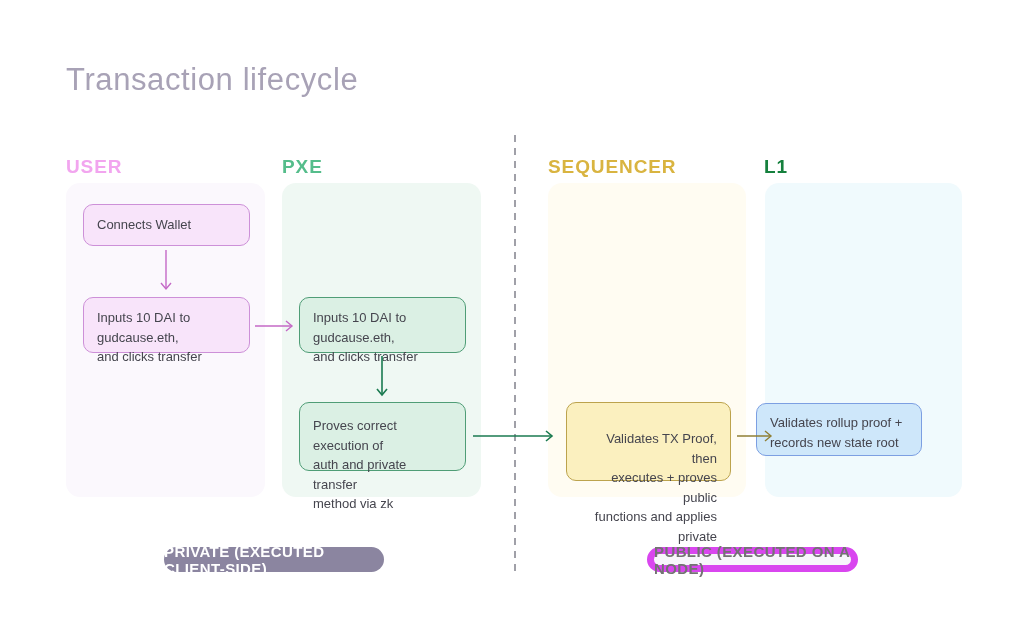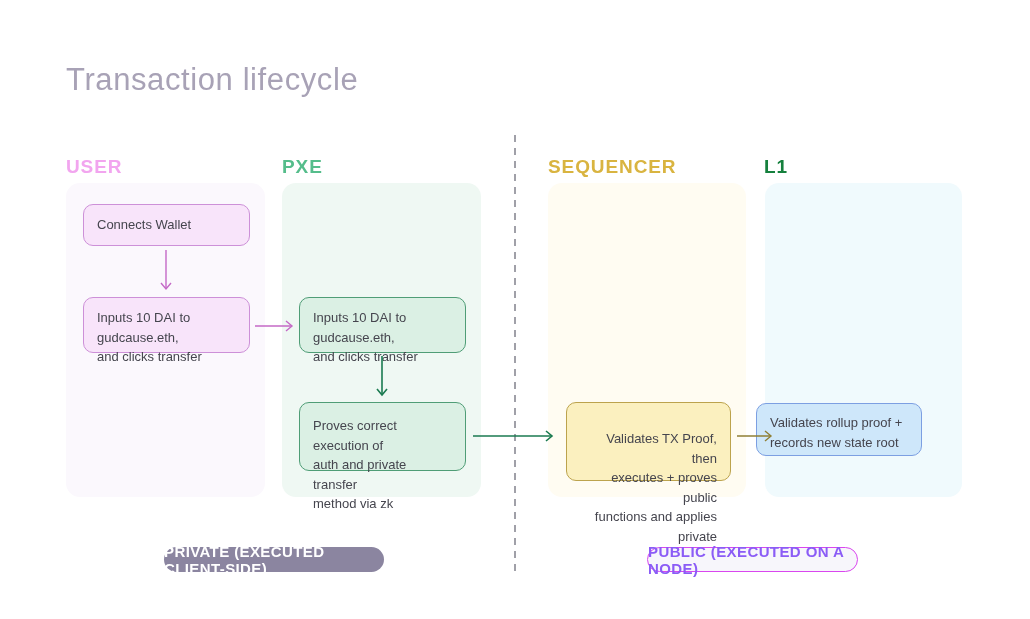--- a/index.html
+++ b/index.html
@@ -40,21 +40,21 @@
   .n-l1-validates{left:756px;top:403px;width:166px;height:53px;padding-top:9px;}
 
   .arrow,.divider{position:absolute;}
   svg{display:block;}
 
   .badge{position:absolute;top:547px;height:25px;border-radius:12.5px;
          display:flex;align-items:center;justify-content:center;
          font-size:15px;font-weight:700;letter-spacing:0.4px;box-sizing:border-box;}
   .badge-private{left:164px;width:220px;background:#8B85A0;color:#FFFFFF;}
   .badge-public{left:647px;width:211px;background:#F7F6FB;
-                border:1px solid #d946ef;color:#8b5cf6;}
+                border:7px solid #d946ef;color:#737373;}
 </style>
 </head>
 <body>
 
 <div class="canvas">
 
   <div class="title">Transaction lifecycle</div>
 
   <div class="lane-header hdr-user">USER</div>
   <div class="lane-header hdr-pxe">PXE</div>

